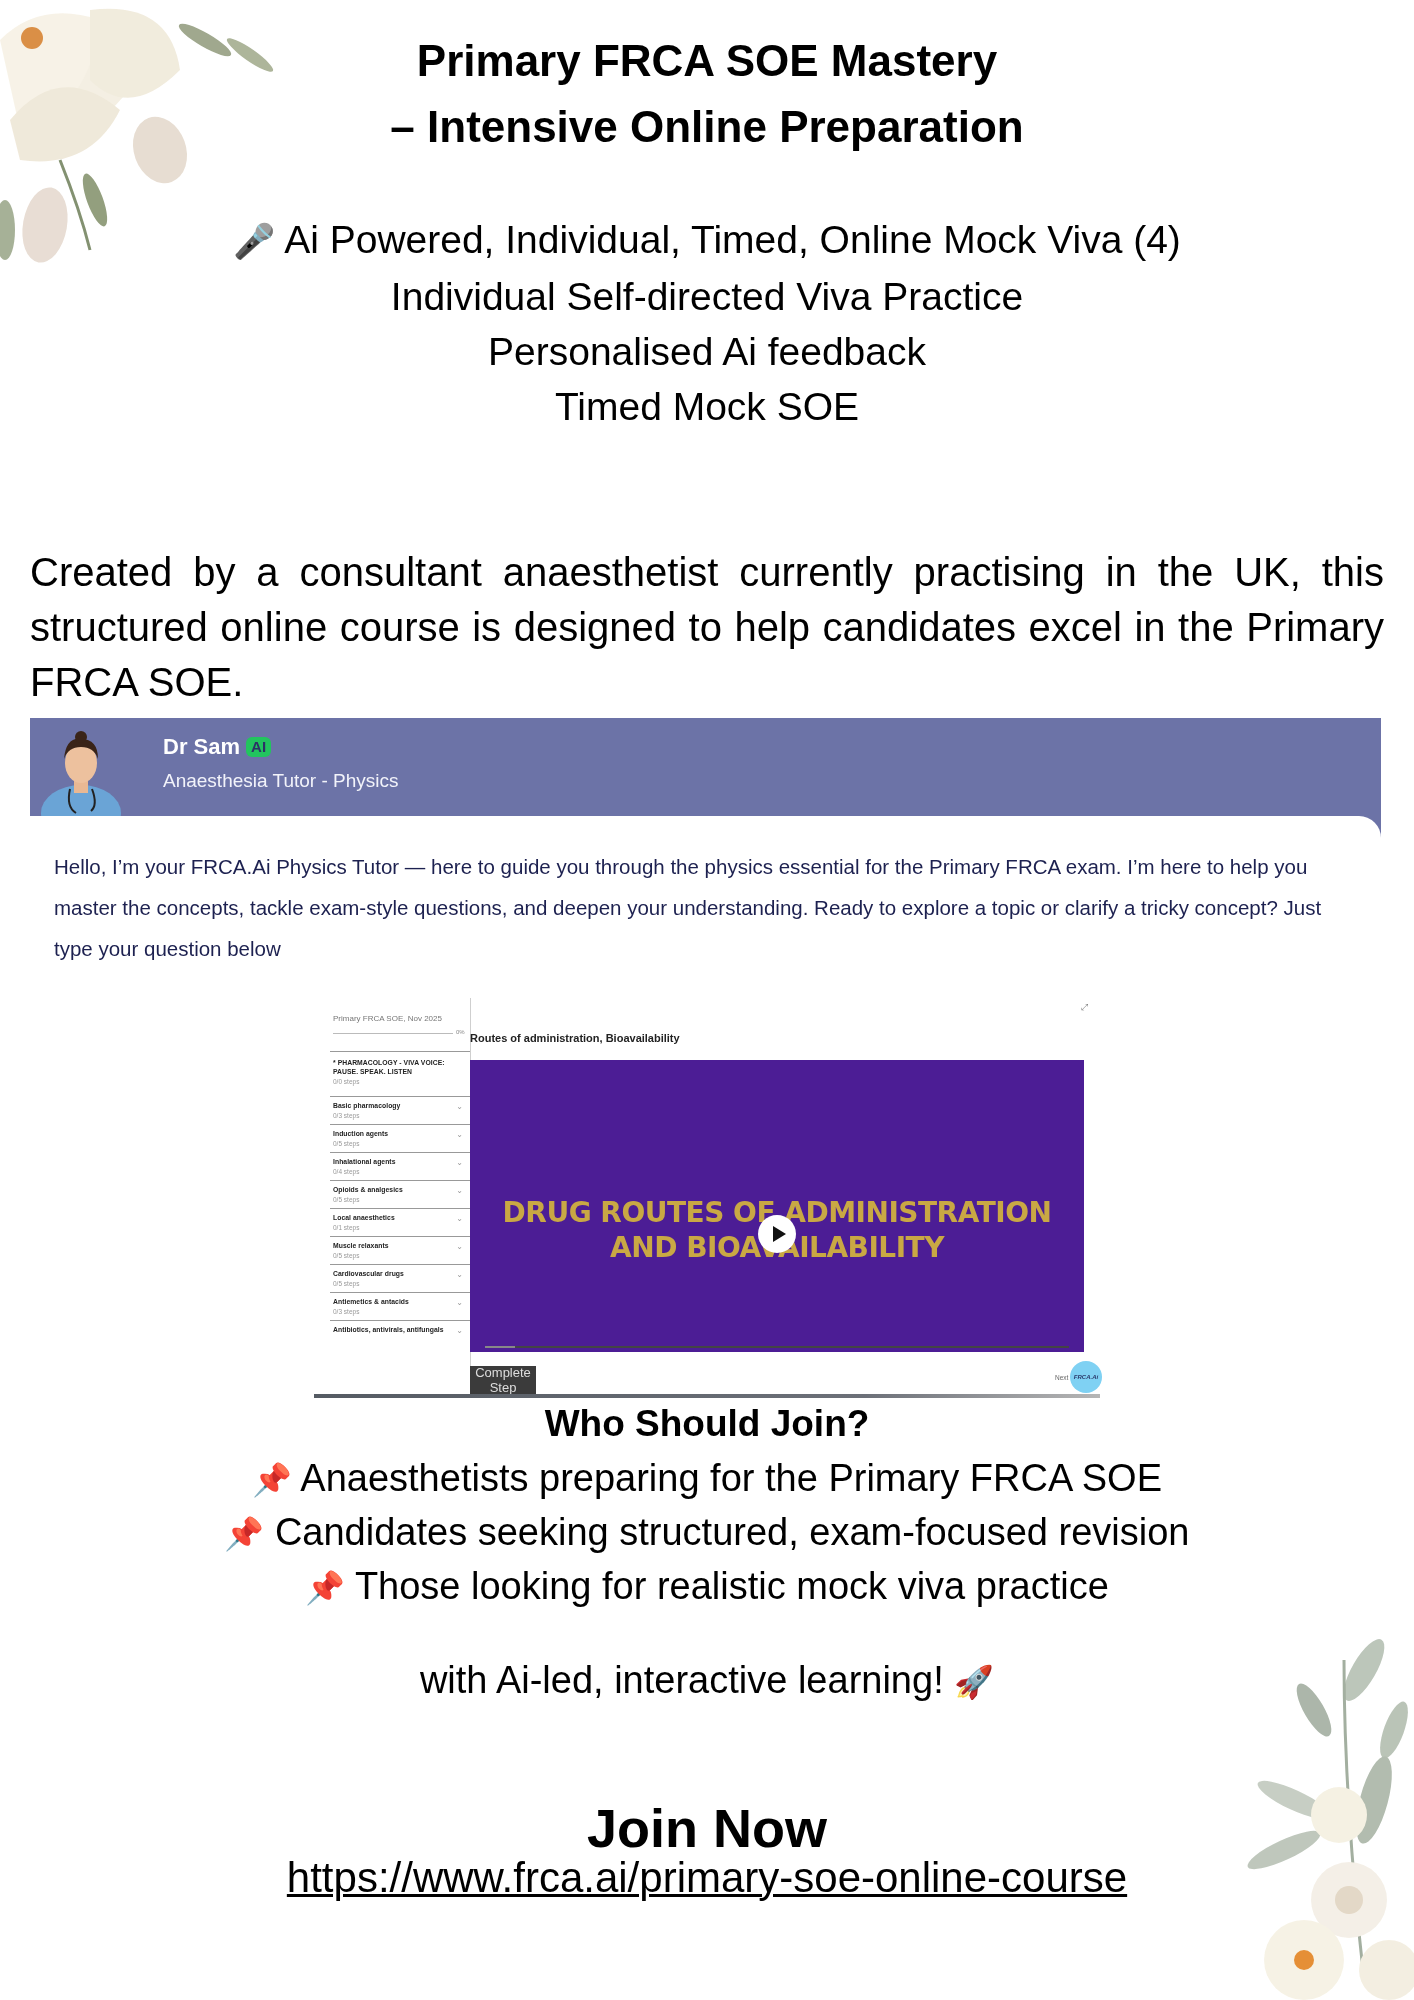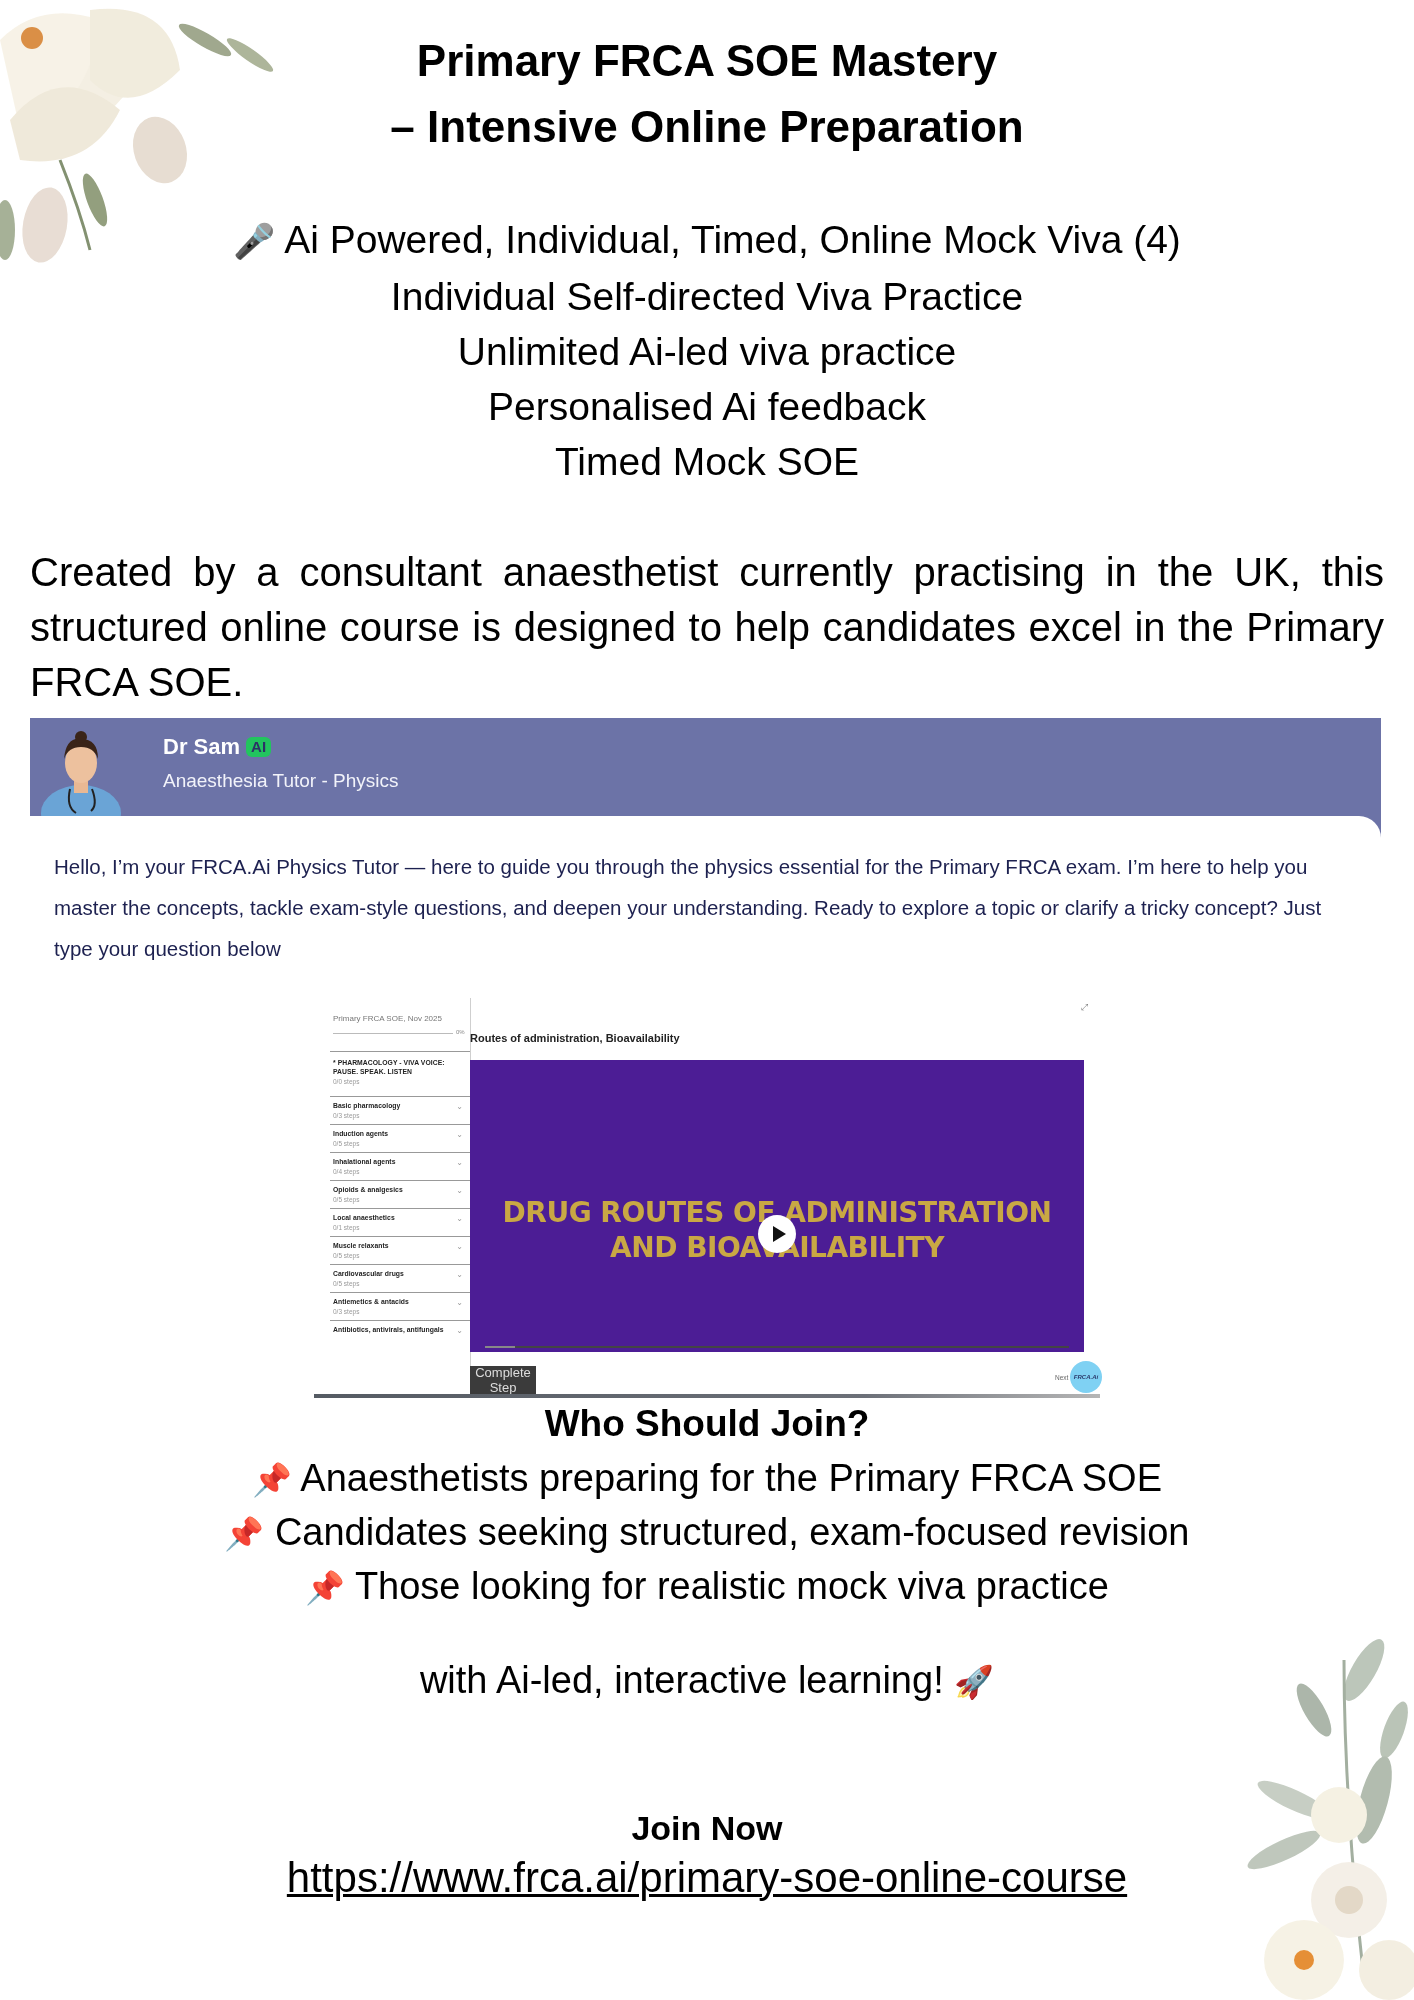--- a/index.html
+++ b/index.html
@@ -119,21 +119,21 @@
 
   .who-title { top: 1400px; font-weight: bold; font-size: 37px; line-height: 48px; }
   .who-list { top: 1452px; font-size: 38px; line-height: 52px; }
   .who-list .line { display: block; }
   .pin { font-family: "DejaVu Sans", sans-serif; color: #d33; font-size: 32px; }
 
   .closing { top: 1654px; font-size: 38px; line-height: 52px; }
   .closing .line { display: block; }
   .rocket { font-family: "DejaVu Sans", sans-serif; font-size: 32px; }
 
-  .join { top: 1802px; font-weight: bold; font-size: 34px; line-height: 52px; }
+  .join { top: 1802px; font-weight: bold; font-size: 54px; line-height: 52px; }
   .link-wrap { top: 1852px; }
   .cta-link { font-size: 42px; line-height: 52px; color: #000; text-decoration: underline; text-decoration-thickness: 3px; }
 </style>
 </head>
 <body>
 
 <svg class="deco deco-tl" viewBox="0 0 290 280">
   <g opacity="0.95">
     <path d="M30 90 Q120 -20 150 30 Q140 110 60 140 Z" fill="#f4efe2"></path>
     <path d="M0 40 Q40 0 100 20 Q90 110 20 130 Z" fill="#f7f2e6"></path>
@@ -168,21 +168,20 @@
 </svg>
 
 <div class="center title">
   <div>Primary FRCA SOE Mastery</div>
   <div>– Intensive Online Preparation</div>
 </div>
 
 <div class="center features">
   <span class="line"><span class="mic">🎤</span> <span>Ai Powered, Individual, Timed, Online Mock Viva (4)</span></span>
   <span class="line">Individual Self-directed Viva Practice</span>
-  <span class="line">Unlimited Ai-led viva practice</span>
   <span class="line">Personalised Ai feedback</span>
   <span class="line">Timed Mock SOE</span>
 </div>
 
 <div class="intro">Created by a consultant anaesthetist currently practising in the UK, this structured online course is designed to help candidates excel in the Primary FRCA SOE.</div>
 
 <div class="chat-header"></div>
 <div class="chat-header-right"></div>
 <div class="chat-body-cap"></div>
 <svg class="avatar" viewBox="0 0 90 89">

